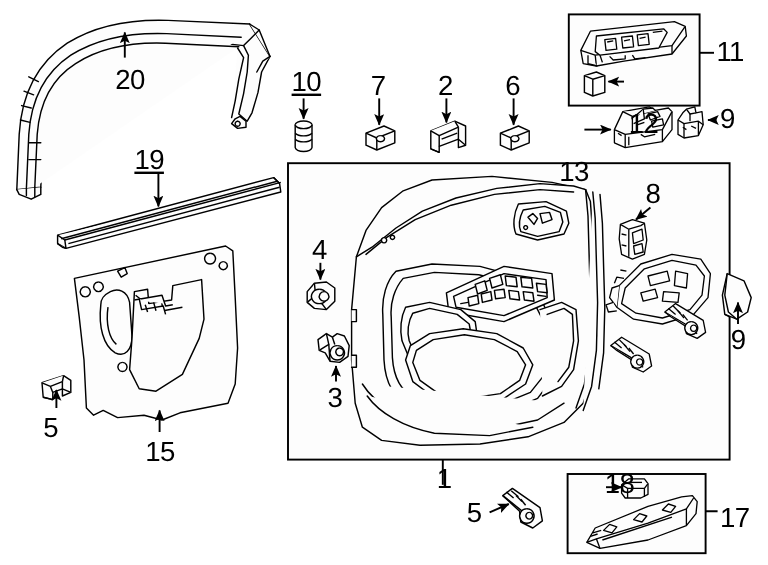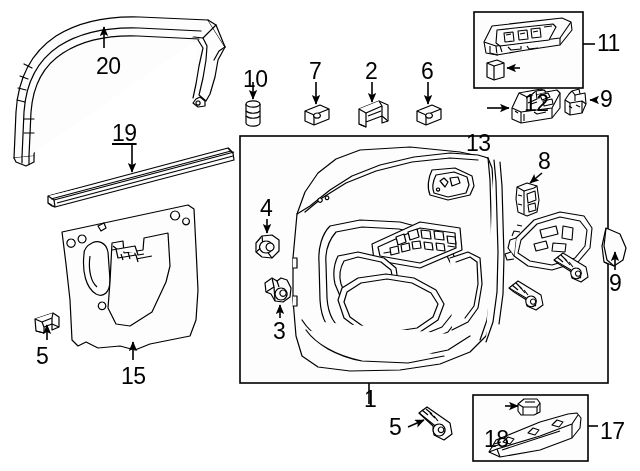--- a/index.html
+++ b/index.html
@@ -374,30 +374,30 @@
     <line x1="408" y1="427" x2="424" y2="420" marker-end="url(#ah)"></line>
     <line x1="588" y1="426" x2="598" y2="426"></line>
     <line x1="505" y1="406" x2="518" y2="406" marker-end="url(#ah)"></line>
   </g>
 </svg>
 
 <span class="callout-num" style="left:96px; top:55px;text-align:center;">20</span>
 <span class="callout-num" style="left:112px; top:122px;text-decoration:underline;">19</span>
 <span class="callout-num" style="left:121px; top:365px;">15</span>
 <span class="callout-num" style="left:36px; top:345px;">5</span>
-<span class="callout-num" style="left:243px; top:68px;">10</span>
+<span class="callout-num" style="left:243px; top:57px;text-decoration:underline;">10</span>
 <span class="callout-num" style="left:309px; top:60px;">7</span>
 <span class="callout-num" style="left:365px; top:60px;">2</span>
 <span class="callout-num" style="left:421px; top:60px;">6</span>
 <span class="callout-num" style="left:597px; top:32px;">11</span>
 <span class="callout-num" style="left:524px; top:56px;margin-top:36px;">12</span>
 <span class="callout-num" style="left:466px; top:96px;margin-top:36px;">13</span>
 <span class="callout-num" style="left:600px; top:88px;">9</span>
 <span class="callout-num" style="left:260px; top:197px;">4</span>
 <span class="callout-num" style="left:273px; top:320px;">3</span>
 <span class="callout-num" style="left:538px; top:150px;">8</span>
 <span class="callout-num" style="left:609px; top:272px;">9</span>
 <span class="callout-num" style="left:364px; top:388px;">1</span>
 <span class="callout-num" style="left:389px; top:416px;">5</span>
 <span class="callout-num" style="left:600px; top:420px;">17</span>
-<span class="callout-num" style="left:484px; top:392px;margin-top:36px;">18</span>
+<span class="callout-num" style="left:504px; top:392px;">18</span>
 
 </div>
 
 </body></html>

